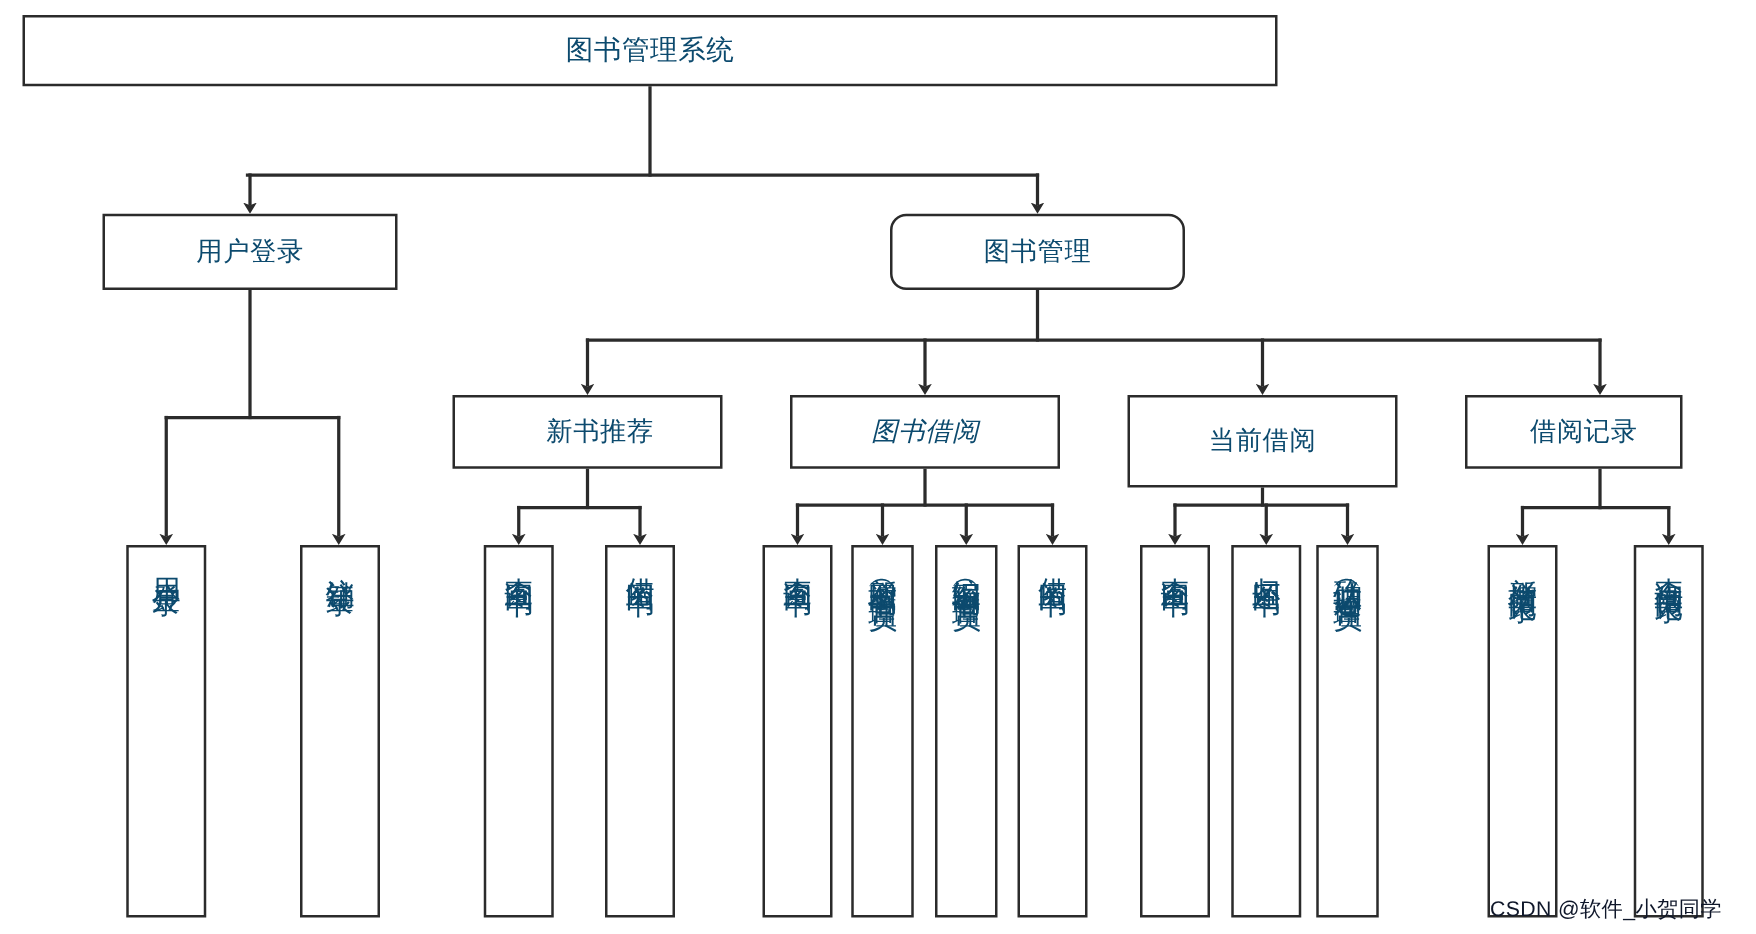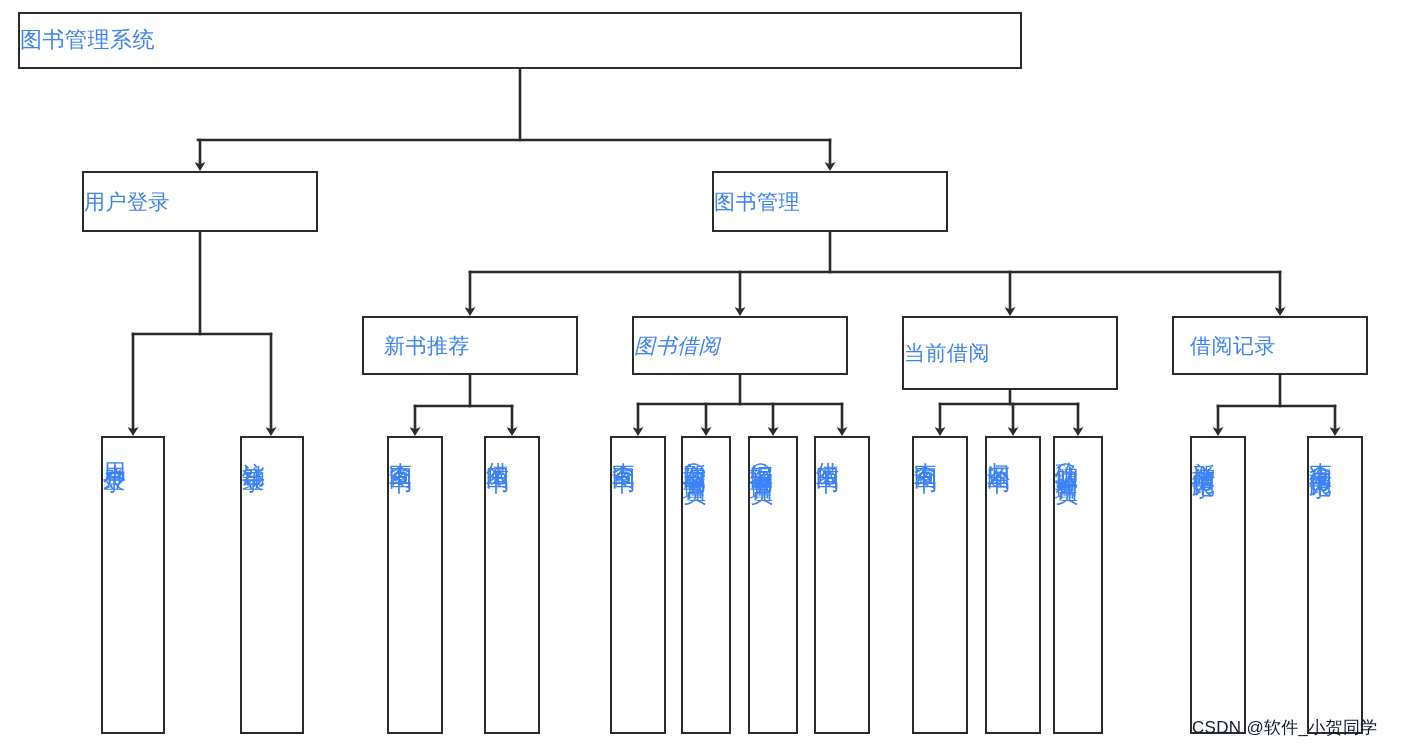--- a/index.html
+++ b/index.html
@@ -25,22 +25,22 @@
     height: 747px;
     pointer-events: none;
   }
   .node {
     position: absolute;
     box-sizing: border-box;
     background: #ffffff;
     border: 2px solid #2b2b2b;
     display: flex;
     align-items: center;
-    justify-content: flex-start;
-    color: #3b82f6;
+    justify-content: center;
+    color: #0c4a6e;
   }
   .node .label {
     font-size: 21px;
     line-height: 1.12;
     letter-spacing: 0.5px;
     white-space: pre;
     text-align: center;
   }
   .node.vertical {
     align-items: flex-start;
@@ -118,34 +118,34 @@
     </g>
   </svg>
 
   <div class="node root" style="left:18px; top:12px; width:1004px; height:57px;">
     <span class="label">图书管理系统</span>
   </div>
 
   <div class="node" style="left:82px; top:171px; width:236px; height:61px;">
     <span class="label">用户登录</span>
   </div>
-  <div class="node" style="left:712px; top:171px; width:236px; height:61px;">
+  <div class="node" style="left:712px; top:171px; width:236px; height:61px;border-radius:13px;">
     <span class="label">图书管理</span>
   </div>
 
   <div class="node" style="left:362px; top:316px; width:216px; height:59px;padding-left:20px;">
     <span class="label">新书推荐</span>
   </div>
   <div class="node" style="left:632px; top:316px; width:216px; height:59px;font-style:italic;">
     <span class="label">图书借阅</span>
   </div>
   <div class="node" style="left:902px; top:316px; width:216px; height:74px;">
     <span class="label">当前借阅</span>
   </div>
-  <div class="node" style="left:1172px; top:316px; width:196px; height:59px;padding-left:16px;">
+  <div class="node" style="left:1172px; top:316px; width:174px; height:59px;padding-left:16px;">
     <span class="label">借阅记录</span>
   </div>
 
   <div class="node vertical" style="left:101px; top:436px; width:64px; height:298px;">
     <span class="label">用户登录</span>
   </div>
   <div class="node vertical" style="left:240px; top:436px; width:64px; height:298px;">
     <span class="label">注销登录</span>
   </div>
 

